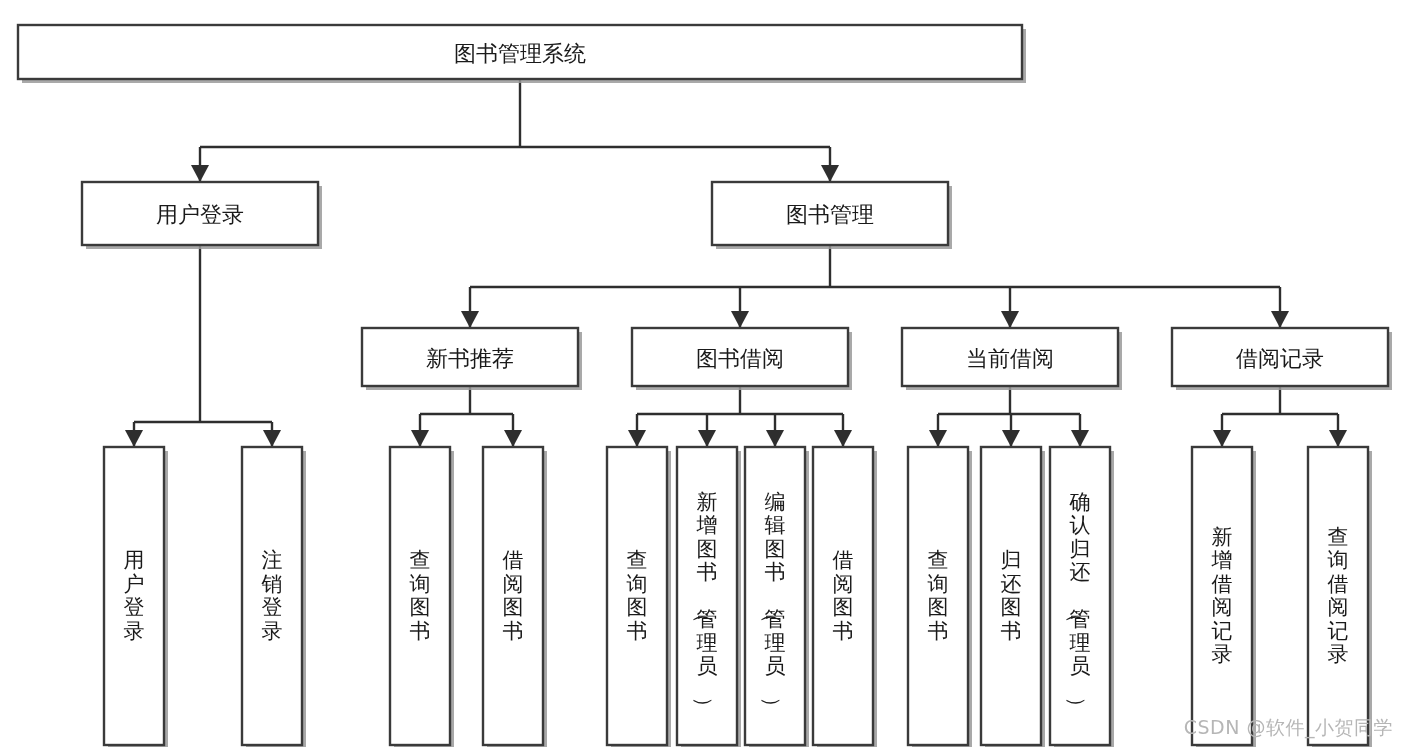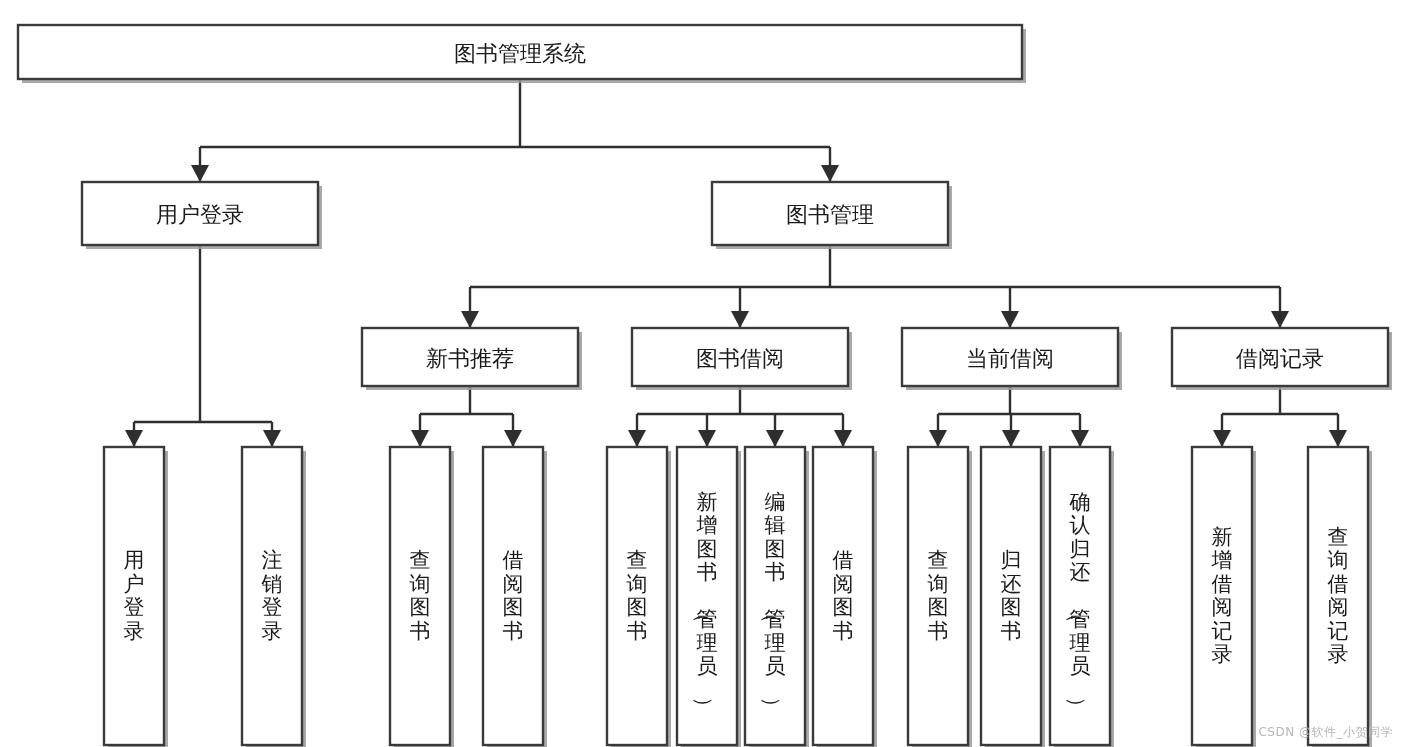--- a/index.html
+++ b/index.html
@@ -57,21 +57,21 @@
     font-family: "DejaVu Sans", "Liberation Sans", sans-serif;
     font-size: 21px;
     fill: #1a1a1a;
     text-anchor: middle;
   }
   .watermark {
     position: absolute;
     right: 12px;
     bottom: 6px;
     font-family: "DejaVu Sans", "Liberation Sans", sans-serif;
-    font-size: 12px;
+    font-size: 19px;
     color: #b6b6b6;
     letter-spacing: 0.5px;
     white-space: nowrap;
     user-select: none;
   }
 </style>
 </head>
 <body>
 
 <div id="diagram-root">

